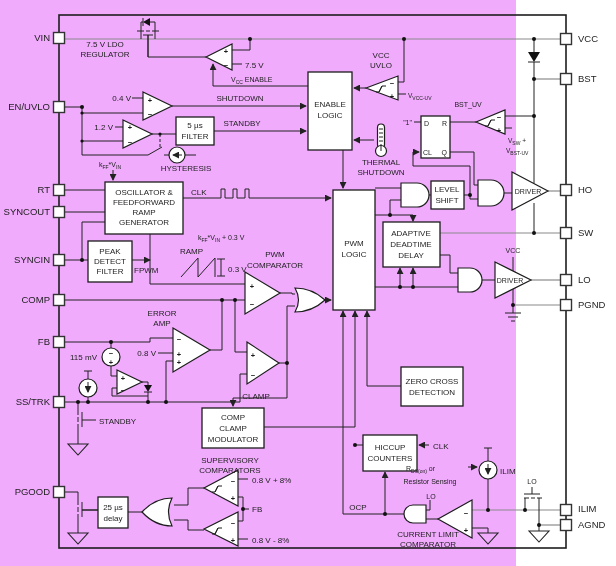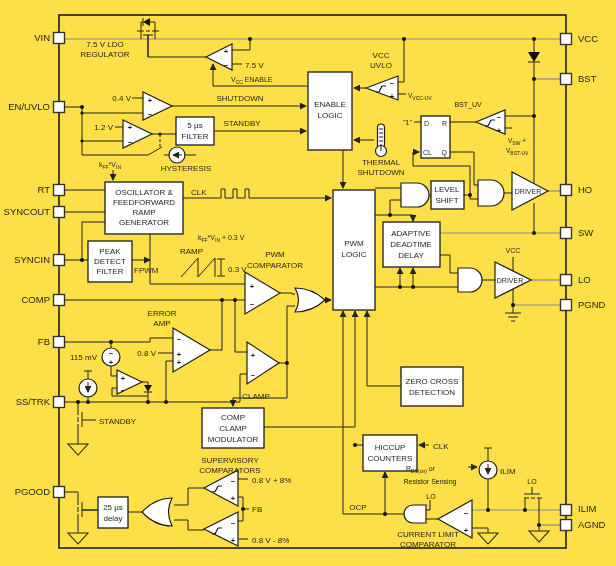--- a/index.html
+++ b/index.html
@@ -1,16 +1,16 @@
 <!DOCTYPE html>
 <html><head>
 <meta charset="utf-8">
 <style>
   html,body { margin:0; padding:0; background:#ffffff; }
-  .page { width:616px; height:566px; background:#fde047; position:relative; font-family:"Liberation Sans", sans-serif; }
+  .page { width:516px; height:566px; background:#f0abfc; position:relative; font-family:"Liberation Sans", sans-serif; }
   svg text { fill:#1d1d1d; font-family:"Liberation Sans", sans-serif; }
   .t  { font-size:8px; }
   .tp { font-size:9.5px; }
   .ts { font-size:7px; }
   .tt { font-size:6.5px; }
   .sub { font-size:5px; }
   .sign { font-size:7.5px; font-weight:bold; }
   .blk  { fill:#fff; stroke:#1d1d1d; stroke-width:1.3; }
   .tri  { fill:#fff; stroke:#1d1d1d; stroke-width:1.2; }
   .wire { fill:none; stroke:#222; stroke-width:1; }

